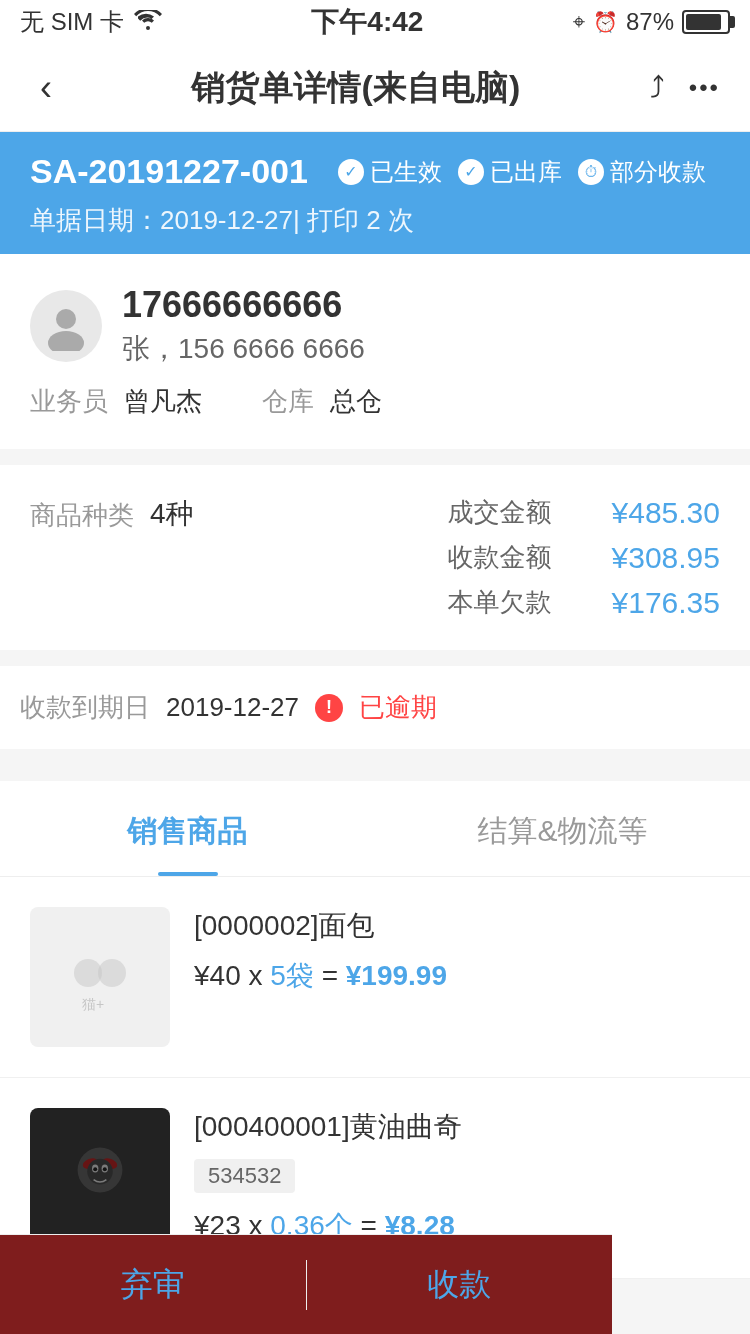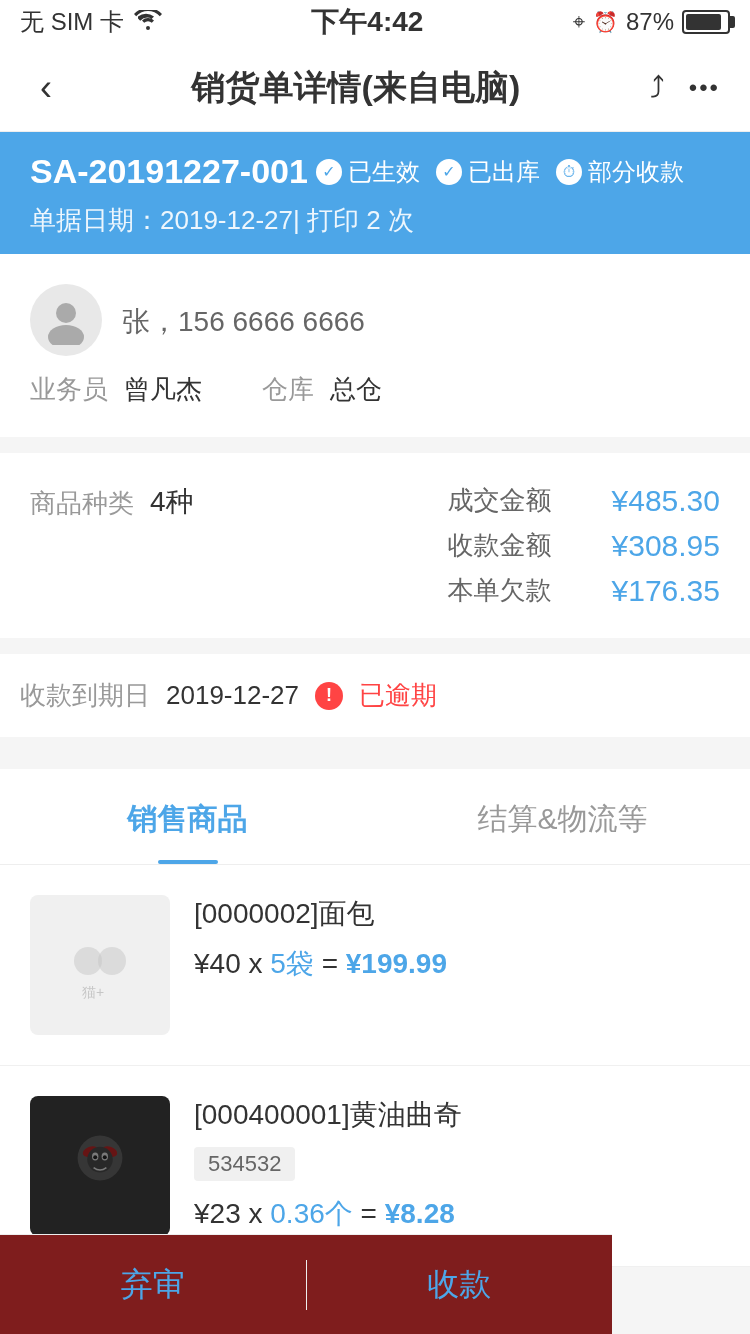--- a/index.html
+++ b/index.html
@@ -96,21 +96,21 @@
 
     
     .order-header {
       background: #4DA6E8;
       padding: 20px 30px 16px;
       color: #fff;
     }
     .order-header-top {
       display: flex;
       align-items: center;
-      gap: 8px;
+      gap: 30px;
       margin-bottom: 12px;
     }
     .order-id {
       font-size: 34px;
       font-weight: 700;
       color: #fff;
     }
     .status-badges {
       display: flex;
       gap: 16px;
@@ -450,20 +450,21 @@
 
 <div class="customer-section">
   <div class="customer-info">
     <div class="avatar">
       <svg viewBox="0 0 50 50" fill="none">
         <circle cx="25" cy="18" r="10" fill="#aaa"></circle>
         <ellipse cx="25" cy="42" rx="18" ry="12" fill="#aaa"></ellipse>
       </svg>
     </div>
     <div>
+      <div class="customer-name">17666666666</div>
       <div class="customer-phone">张，156 6666 6666</div>
     </div>
   </div>
   <div class="customer-meta">
     <div class="meta-item">
       <span class="meta-label">业务员</span>
       <span class="meta-value">曾凡杰</span>
     </div>
     <div class="meta-item">
       <span class="meta-label">仓库</span>

